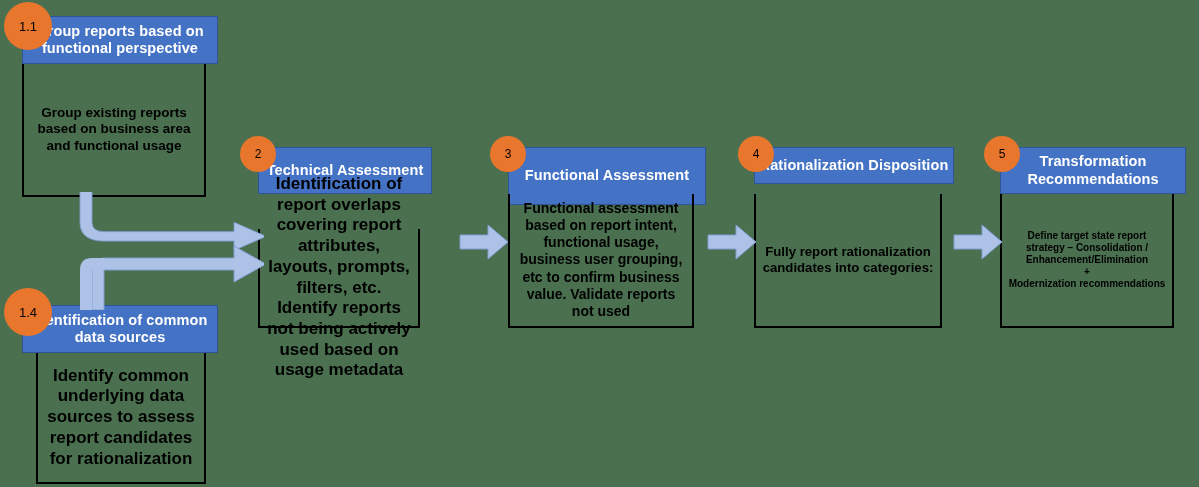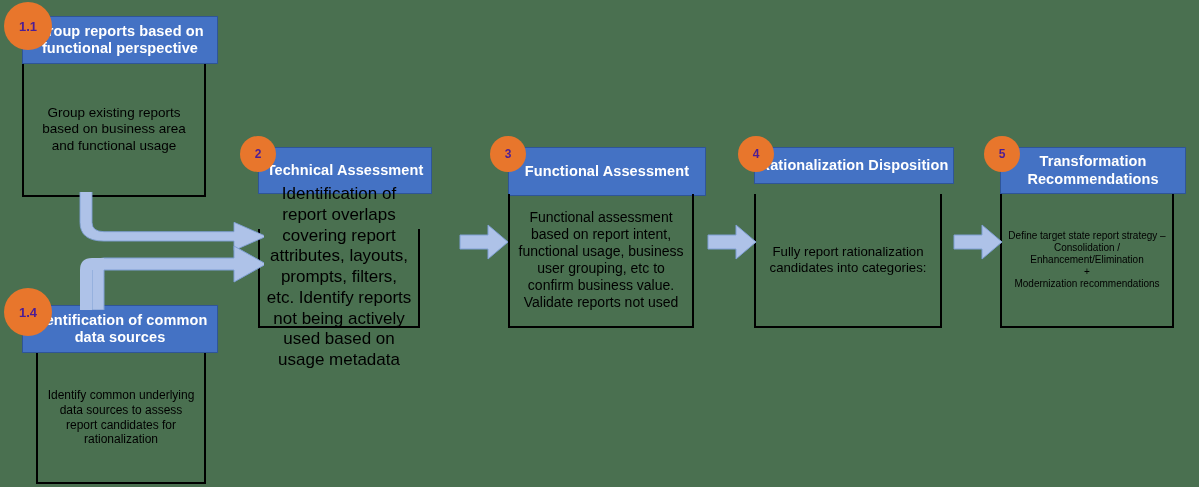--- a/index.html
+++ b/index.html
@@ -24,59 +24,59 @@
     text-align:center;
     line-height:1.18;
     letter-spacing:.1px;
   }
   .box-body{
     position:absolute;left:0;right:12px;bottom:0;
     border:2px solid #000000;
     border-top:none;
     box-sizing:border-box;
     color:#000000;
-    font-weight:normal;
+    font-weight:bold;
     display:flex;align-items:center;justify-content:center;
     text-align:center;
     line-height:1.22;
     padding:2px 6px;
   }
   .body-inner{width:100%;}
   .bullets{margin:0;padding:0;list-style:none;}
   .bullets li{text-align:center;}
   .bullets li::before{content:"\2022";margin-right:7px;}
 
   
   .badge{
     position:absolute;border-radius:50%;
     background:#e8762c;
-    color:#4c1d95;
+    color:#000000;
     display:flex;align-items:center;justify-content:center;
-    font-weight:bold;
+    font-weight:normal;
     z-index:6;
   }
 
   
   .arrow{position:absolute;z-index:4;}
 
   
   #box11       {left:22px;  top:16px;  width:196px; height:181px;}
   #box11 .box-head{height:48px;font-size:14.5px;}
   #box11 .box-body{top:48px;font-size:13.5px;}
 
   #box12       {left:22px;  top:305px; width:196px; height:179px;}
   #box12 .box-head{height:48px;font-size:14.5px;}
-  #box12 .box-body{top:48px;font-size:12px;margin-left:14px;}
+  #box12 .box-body{top:48px;font-size:17px;margin-left:14px;}
 
   #box2        {left:258px; top:147px; width:174px; height:181px;padding-left:34px;}
   #box2 .box-head{height:47px;font-size:14.5px;}
   #box2 .box-body{top:47px;font-size:17px;margin-top:35px;}
 
   #box3        {left:508px; top:147px; width:198px; height:181px;}
-  #box3 .box-head{height:49px;font-size:14.5px;}
+  #box3 .box-head{height:58px;font-size:14.5px;}
   #box3 .box-body{top:47px;font-size:14px;text-align:center;}
 
   #box4        {left:754px; top:147px; width:200px; height:181px;}
   #box4 .box-head{height:37px;font-size:14.5px;}
   #box4 .box-body{top:47px;font-size:13.2px;}
 
   #box5        {left:1000px;top:147px; width:186px; height:181px;}
   #box5 .box-head{height:47px;font-size:14.5px;}
   #box5 .box-body{top:47px;font-size:10px;}
 

